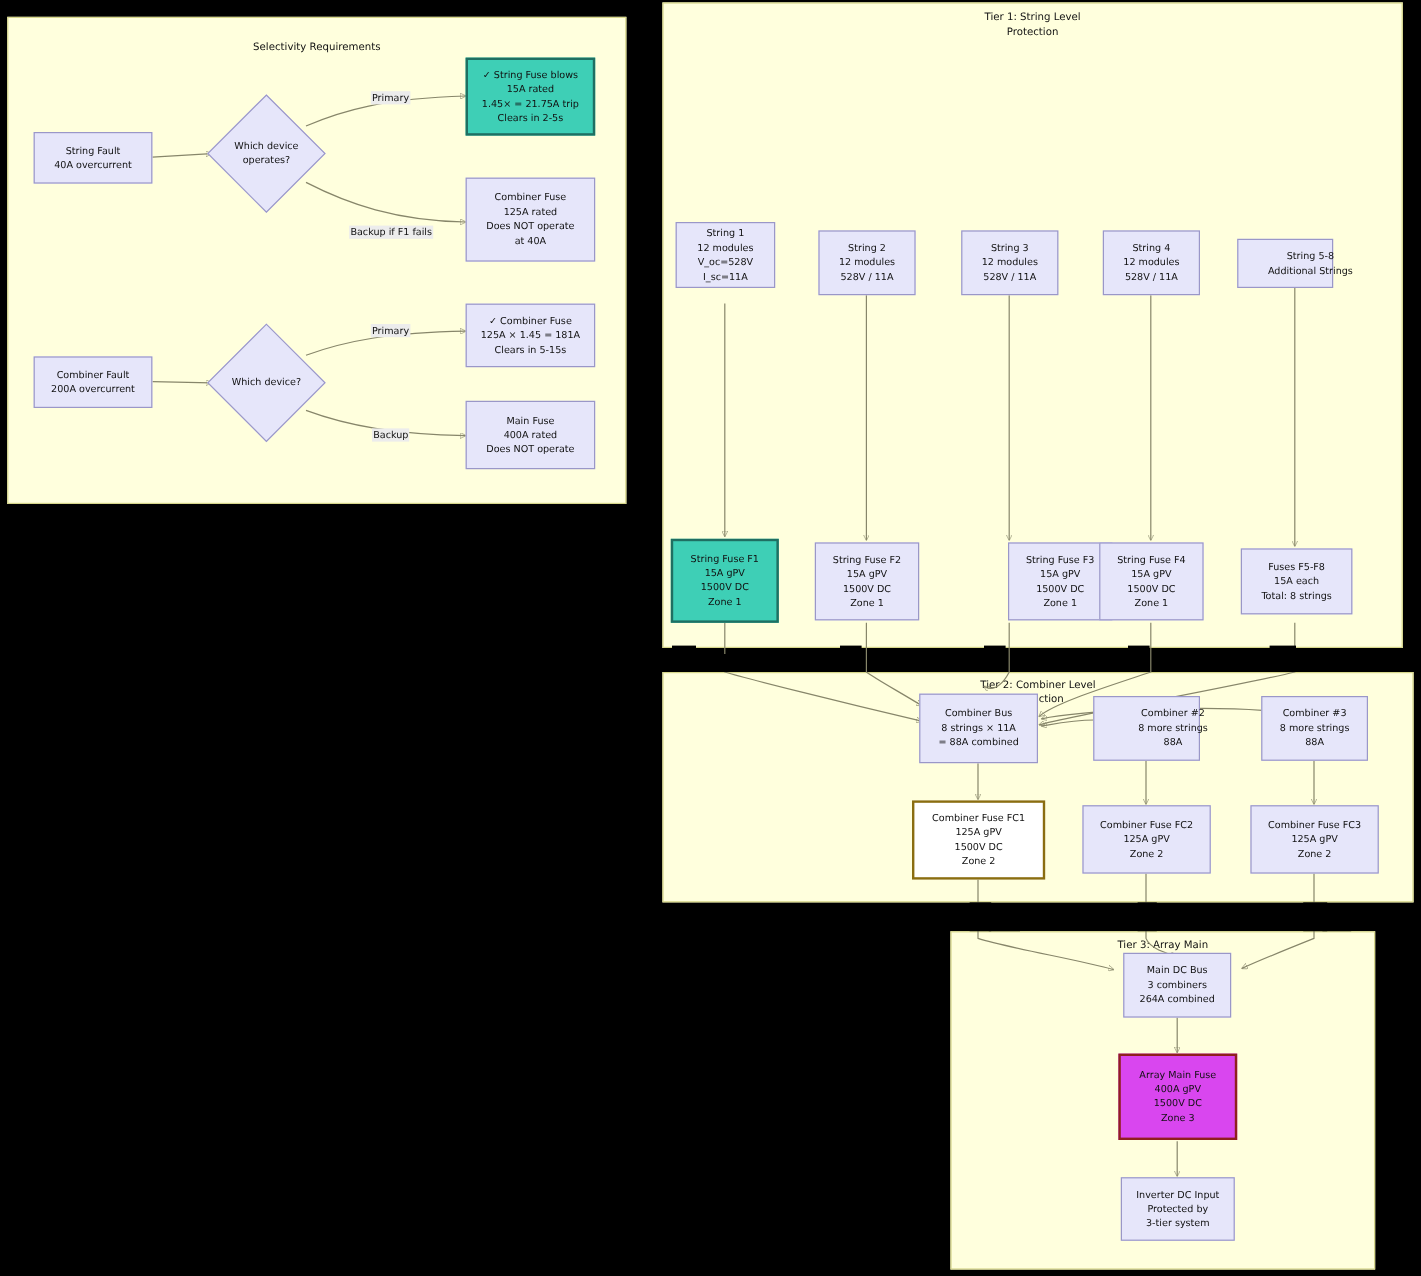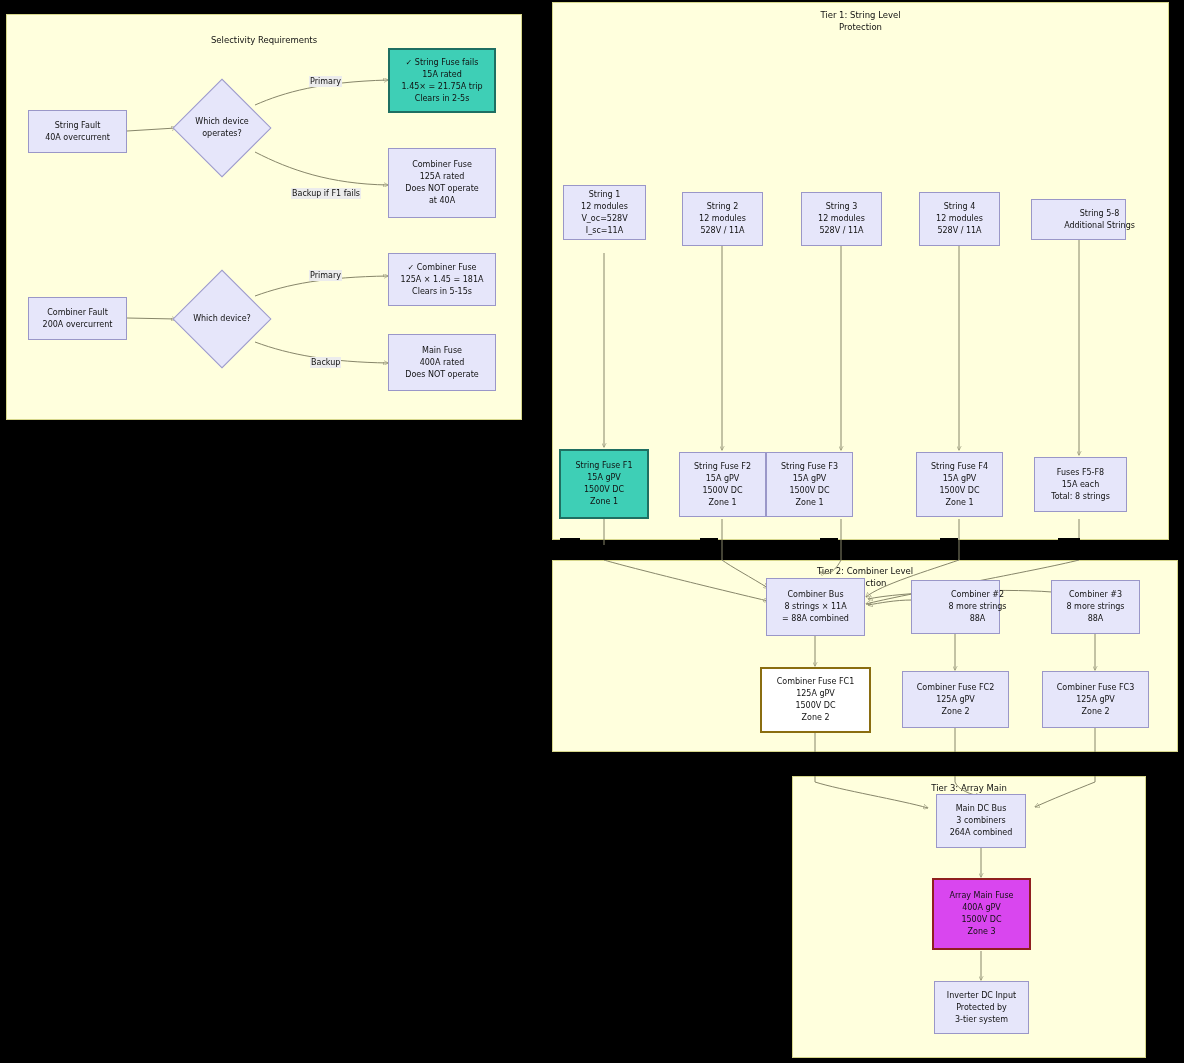--- a/index.html
+++ b/index.html
@@ -112,21 +112,21 @@
     <div>40A overcurrent</div>
   </div>
 
   <div class="diamond" style="left:187px;top:93px;width:70px;height:70px;"></div>
   <div class="diamond-label" style="left:177px;top:105px;width:90px;height:46px;">
     <div>Which device</div>
     <div>operates?</div>
   </div>
 
   <div class="node teal" style="left:388px;top:48px;width:108px;height:65px;">
-    <div>✓ String Fuse fails</div>
+    <div>✓ String Fuse blows</div>
     <div>15A rated</div>
     <div>1.45× = 21.75A trip</div>
     <div>Clears in 2-5s</div>
   </div>
 
   <div class="node" style="left:388px;top:148px;width:108px;height:70px;">
     <div>Combiner Fuse</div>
     <div>125A rated</div>
     <div>Does NOT operate</div>
     <div>at 40A</div>
@@ -173,38 +173,38 @@
   <div class="node" style="left:801px;top:192px;width:81px;height:54px;">
     <div>String 3</div>
     <div>12 modules</div>
     <div>528V / 11A</div>
   </div>
   <div class="node" style="left:919px;top:192px;width:81px;height:54px;">
     <div>String 4</div>
     <div>12 modules</div>
     <div>528V / 11A</div>
   </div>
-  <div class="node" style="left:1031px;top:199px;width:95px;height:41px;padding-left:42px;">
+  <div class="node" style="left:1031px;top:199px;width:80px;height:41px;padding-left:42px;">
     <div>String 5-8</div>
     <div>Additional Strings</div>
   </div>
 
   <div class="node teal" style="left:559px;top:449px;width:90px;height:70px;">
     <div>String Fuse F1</div>
     <div>15A gPV</div>
     <div>1500V DC</div>
     <div>Zone 1</div>
   </div>
   <div class="node" style="left:679px;top:452px;width:87px;height:65px;">
     <div>String Fuse F2</div>
     <div>15A gPV</div>
     <div>1500V DC</div>
     <div>Zone 1</div>
   </div>
-  <div class="node" style="left:766px;top:452px;width:87px;height:65px;">
+  <div class="node" style="left:840px;top:452px;width:87px;height:65px;">
     <div>String Fuse F3</div>
     <div>15A gPV</div>
     <div>1500V DC</div>
     <div>Zone 1</div>
   </div>
   <div class="node" style="left:916px;top:452px;width:87px;height:65px;">
     <div>String Fuse F4</div>
     <div>15A gPV</div>
     <div>1500V DC</div>
     <div>Zone 1</div>

